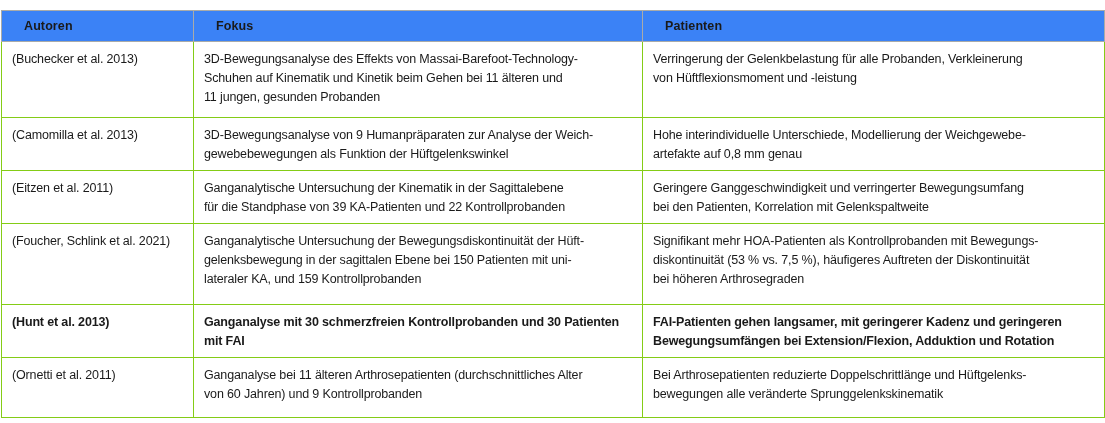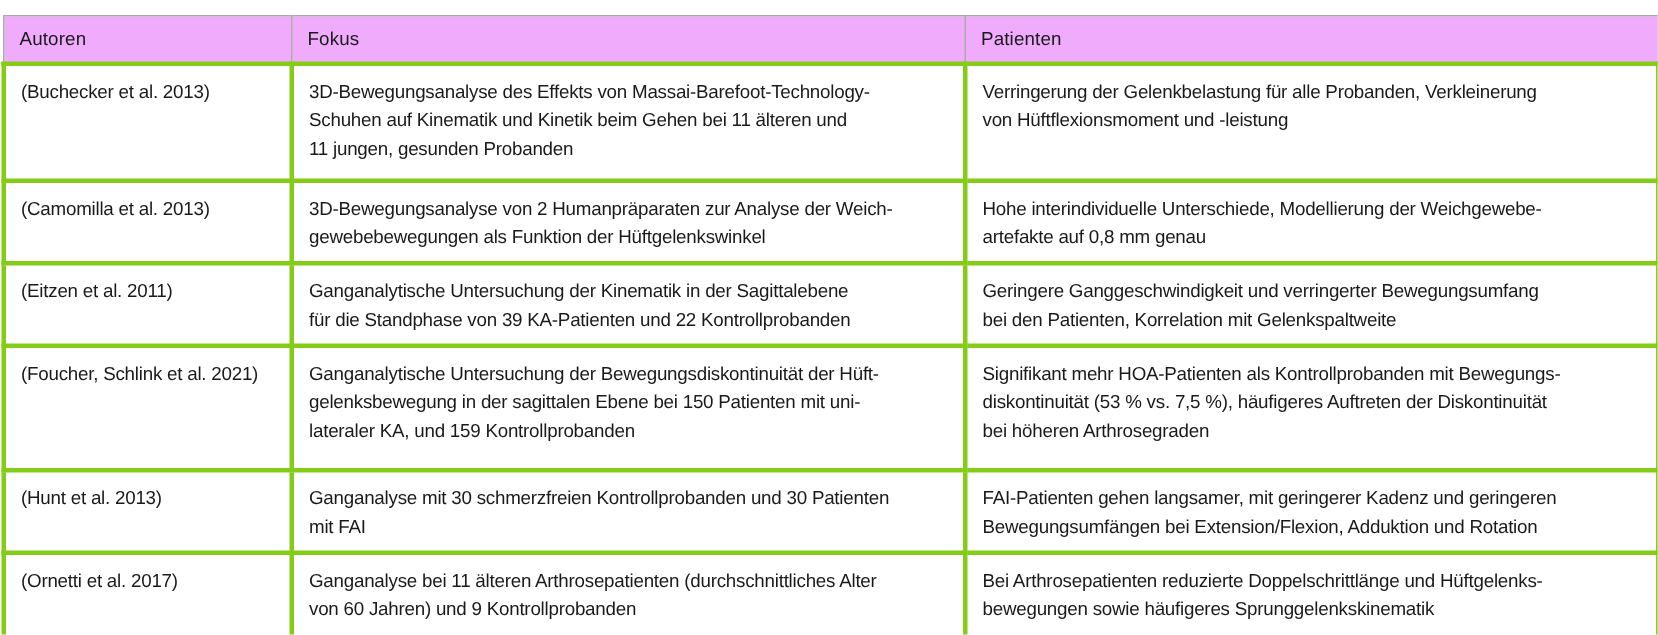--- a/index.html
+++ b/index.html
@@ -8,35 +8,35 @@
     position:absolute; left:1px; top:10px; width:1103px;
     border-collapse:collapse; table-layout:fixed;
     font-family:"Liberation Sans", sans-serif;
     font-size:12.5px; color:#1a1a1a;
     border:1.5px solid #a9aba9;
   }
   .tbl col.c1 { width:192px; }
   .tbl col.c2 { width:449px; }
   .tbl col.c3 { width:462px; }
   .tbl th {
-    background:#f0abfc; text-align:left; font-weight:normal;
-    padding:0 10px; height:30px; border:1px solid #a9aba9;
+    background:#3b82f6; text-align:left; font-weight:bold;
+    padding:0 22px; height:30px; border:1px solid #a9aba9;
     border-bottom:1.5px solid #a9aba9; letter-spacing:0.1px;
   }
   .tbl td {
     vertical-align:top; padding:8px 10px 6px 10px;
-    border:3px solid #84cc16; line-height:19px;
+    border:1px solid #84cc16; line-height:19px;
     letter-spacing:-0.15px; transform-origin:left;
   }
   .tbl td span { display:block; white-space:pre-line; }
   .r1 td { height:61px; }
   .r2 td { height:36px; }
   .r3 td { height:36px; }
   .r4 td { height:66px; }
-  .r5 td { height:36px; }
+  .r5 td { height:36px;font-weight:bold; }
   .r6 td { height:45px; }
 </style>
 </head>
 <body>
 
 <table class="tbl">
   <colgroup>
       <col class="c1">
       <col class="c2">
       <col class="c3">
@@ -61,21 +61,21 @@
       <td>
           <span>Verringerung der Gelenkbelastung für alle Probanden, Verkleinerung
 von Hüftflexionsmoment und -leistung</span>
         </td>
     </tr>
     <tr class="r2">
       <td>
           <span>(Camomilla et al. 2013)</span>
         </td>
       <td>
-          <span>3D-Bewegungsanalyse von 2 Humanpräparaten zur Analyse der Weich-
+          <span>3D-Bewegungsanalyse von 9 Humanpräparaten zur Analyse der Weich-
 gewebebewegungen als Funktion der Hüftgelenkswinkel</span>
         </td>
       <td>
           <span>Hohe interindividuelle Unterschiede, Modellierung der Weichgewebe-
 artefakte auf 0,8 mm genau</span>
         </td>
     </tr>
     <tr class="r3">
       <td>
           <span>(Eitzen et al. 2011)</span>
@@ -112,25 +112,25 @@
           <span>Ganganalyse mit 30 schmerzfreien Kontrollprobanden und 30 Patienten
 mit FAI</span>
         </td>
       <td>
           <span>FAI-Patienten gehen langsamer, mit geringerer Kadenz und geringeren
 Bewegungsumfängen bei Extension/Flexion, Adduktion und Rotation</span>
         </td>
     </tr>
     <tr class="r6">
       <td>
-          <span>(Ornetti et al. 2017)</span>
+          <span>(Ornetti et al. 2011)</span>
         </td>
       <td>
           <span>Ganganalyse bei 11 älteren Arthrosepatienten (durchschnittliches Alter
 von 60 Jahren) und 9 Kontrollprobanden</span>
         </td>
       <td>
           <span>Bei Arthrosepatienten reduzierte Doppelschrittlänge und Hüftgelenks-
-bewegungen sowie häufigeres Sprunggelenkskinematik</span>
+bewegungen alle veränderte Sprunggelenkskinematik</span>
         </td>
     </tr>
   </tbody>
 </table>
 
 </body></html>

